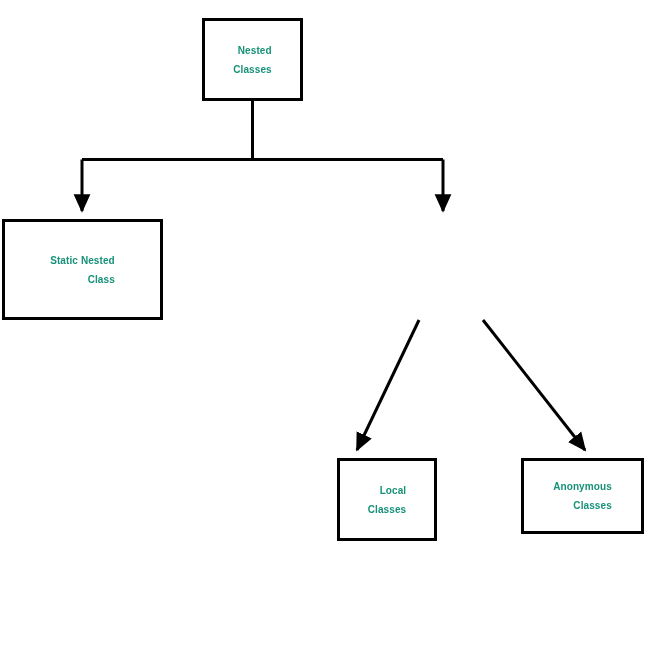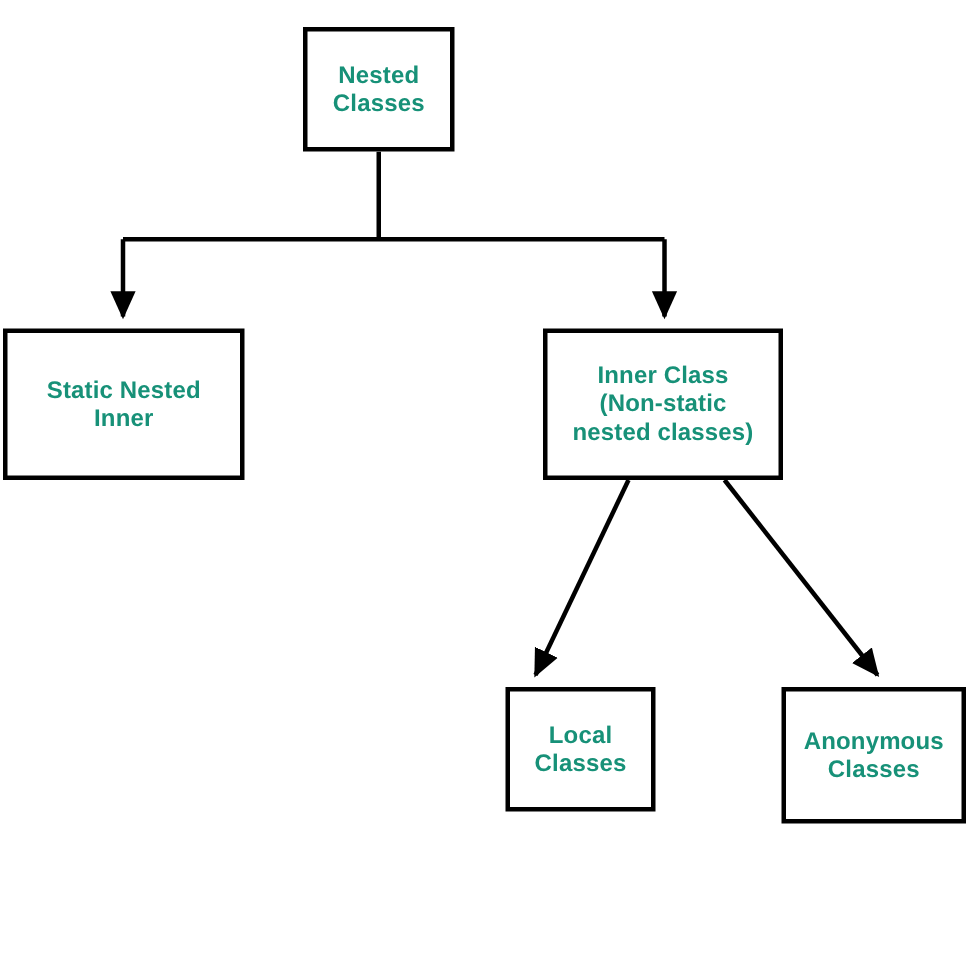--- a/index.html
+++ b/index.html
@@ -34,32 +34,32 @@
     border: 3px solid #000000;
     display: flex;
     align-items: center;
     justify-content: center;
     z-index: 2;
   }
   .node-label {
     color: #179178;
     font-family: "Liberation Sans", sans-serif;
     font-weight: bold;
-    font-size: 16px;
+    font-size: 10px;
     line-height: 19px;
-    text-align: center;
+    text-align: right;
     white-space: pre-line;
     padding: 0 4px;
     letter-spacing: 0.1px;
   }
   #node-root      { left: 202px; top: 18px;  width: 101px; height: 83px; }
   #node-static    { left: 2px;   top: 219px; width: 161px; height: 101px; }
   #node-inner     { left: 362px; top: 219px; width: 160px; height: 101px; }
   #node-local     { left: 303px; top: 458px; width: 100px; height: 83px; margin-left: 34px; }
-  #node-anonymous { left: 521px; top: 458px; width: 123px; height: 91px; }
+  #node-anonymous { left: 521px; top: 458px; width: 123px; height: 76px; }
 </style>
 </head>
 <body>
 
 <div id="diagram-canvas">
 
   <svg id="connector-layer" viewBox="0 0 652 652" width="652" height="652" xmlns="http://www.w3.org/2000/svg">
     <defs>
       <marker id="arrowhead" markerWidth="7" markerHeight="7" refX="5.6" refY="3.2" orient="auto" markerUnits="strokeWidth">
         <path d="M0,0.4 L6.2,3.2 L0,6.0 z" fill="#000000"></path>
@@ -88,28 +88,23 @@
     </g>
   </svg>
 
   <div class="node-box" id="node-root">
     <span class="node-label">Nested
 Classes</span>
   </div>
 
   <div class="node-box" id="node-static">
     <span class="node-label">Static Nested
-Inner</span>
+Class</span>
   </div>
 
-  <div class="node-box" id="node-inner">
-    <span class="node-label">Inner Class
-(Non-static
-nested classes)</span>
-  </div>
 
   <div class="node-box" id="node-local">
     <span class="node-label">Local
 Classes</span>
   </div>
 
   <div class="node-box" id="node-anonymous">
     <span class="node-label">Anonymous
 Classes</span>
   </div>

